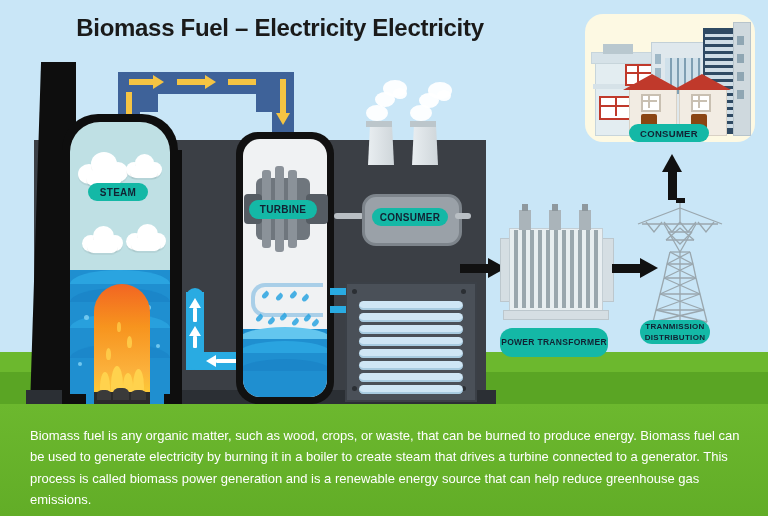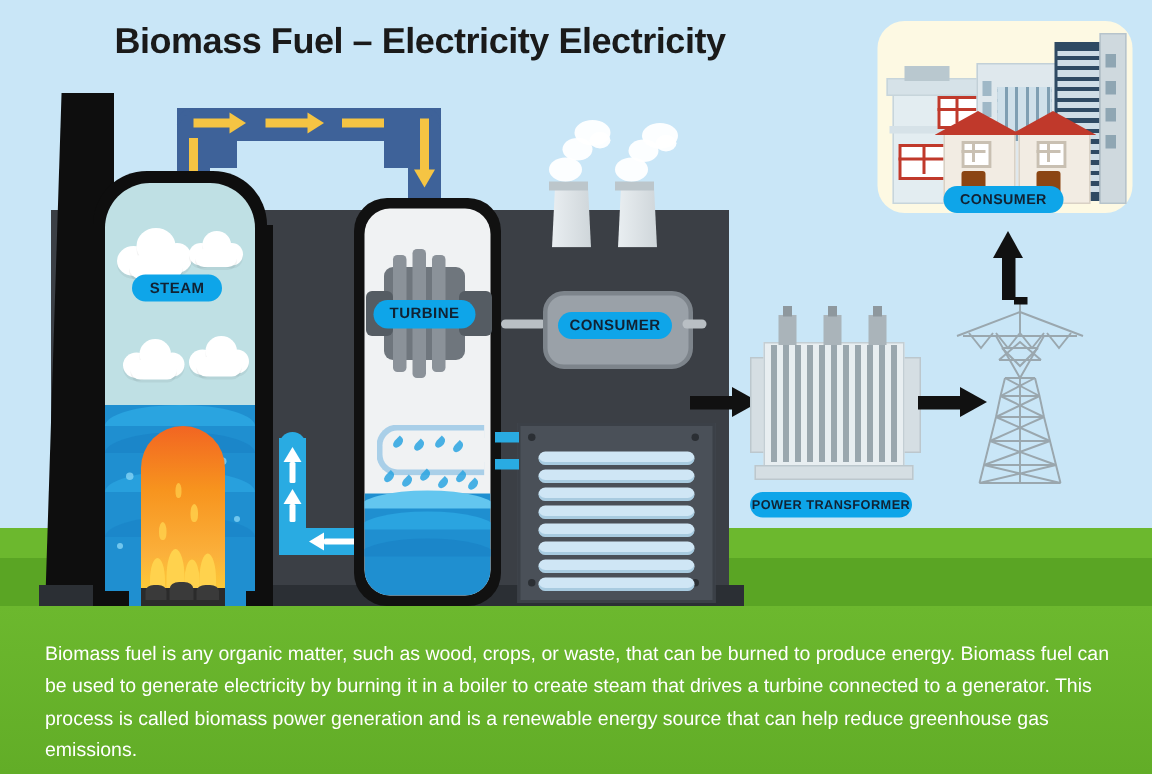--- a/index.html
+++ b/index.html
@@ -110,21 +110,21 @@
   .tx-base{position:absolute;left:503px;top:310px;width:104px;height:8px;background:#d5dee3;border:1px solid #bcc7cd;}
   .tx-bush{position:absolute;width:12px;background:#aab4ba;}
   .tx-bush-top{position:absolute;width:6px;height:7px;background:#8e989e;}
   
   .tower-svg{position:absolute;left:634px;top:198px;}
   
   .consumer-card{position:absolute;left:585px;top:14px;width:170px;height:128px;
     background:#fdf9e3;border-radius:18px;}
   
   .pill{
-    position:absolute;background:#0ea5e9;border-radius:12px;
+    position:absolute;background:#14b8a6;border-radius:12px;
     display:flex;align-items:center;justify-content:center;
     color:#123;font-weight:bold;letter-spacing:.3px;text-align:center;
     line-height:11px;
   }
   
   .barrow{position:absolute;}
   .barrow .stem{position:absolute;background:#111;}
   .barrow .head{position:absolute;width:0;height:0;}
 </style>
 </head>
@@ -320,21 +320,21 @@
   <div class="tx-fin" style="left:594px;"></div>
   <div class="tx-base"></div>
 
   <div class="tx-bush" style="left:519px;top:210px;height:20px;"></div>
   <div class="tx-bush-top" style="left:522px;top:204px;"></div>
   <div class="tx-bush" style="left:549px;top:210px;height:20px;"></div>
   <div class="tx-bush-top" style="left:552px;top:204px;"></div>
   <div class="tx-bush" style="left:579px;top:210px;height:20px;"></div>
   <div class="tx-bush-top" style="left:582px;top:204px;"></div>
 
-  <div class="pill" style="left:500px;top:328px;width:108px;height:17px;font-size:8.5px;">POWER TRANSFORMER</div>
+  <div class="pill" style="left:500px;top:328px;width:108px;height:29px;font-size:8.5px;">POWER TRANSFORMER</div>
 
   <div class="barrow" style="left:612px;top:258px;width:46px;height:20px;">
     <div class="stem" style="left:0;top:6px;width:30px;height:9px;"></div>
     <div class="head" style="left:28px;top:0px;border-left:18px solid #111;border-top:10px solid transparent;border-bottom:10px solid transparent;"></div>
   </div>
 
   <svg class="tower-svg" width="92" height="128" viewBox="0 0 92 128">
     <g stroke="#9aa7ae" stroke-width="1.3" fill="none">
 
       <path d="M46 10 L4 26 M46 10 L88 26 M8 26 L84 26"></path>
@@ -351,20 +351,24 @@
       <path d="M56 54 L59 66 L62 80 L66 96 L70 112 L73 124"></path>
       <path d="M36 54 L59 66 M56 54 L33 66"></path>
       <path d="M33 66 L62 80 M59 66 L30 80"></path>
       <path d="M30 80 L66 96 M62 80 L26 96"></path>
       <path d="M26 96 L70 112 M66 96 L22 112"></path>
       <path d="M22 112 L73 124 M70 112 L19 124"></path>
       <path d="M46 54 L46 124"></path>
     </g>
     <rect x="42" y="0" width="9" height="5" fill="#111"></rect>
   </svg>
+  <div class="pill" style="left:640px;top:320px;width:70px;height:24px;font-size:8px;flex-direction:column;">
+    <span>TRANMISSION</span>
+    <span>DISTRIBUTION</span>
+  </div>
 
   <div class="barrow" style="left:662px;top:154px;width:22px;height:46px;">
     <div class="stem" style="left:6px;top:16px;width:9px;height:30px;"></div>
     <div class="head" style="left:0px;top:0px;border-bottom:18px solid #111;border-left:10px solid transparent;border-right:10px solid transparent;"></div>
   </div>
 
   <div class="consumer-card">
 
     <div style="position:absolute;left:10px;top:44px;width:56px;height:76px;background:#e3edf1;border:1px solid #c7d5db;"></div>
     <div style="position:absolute;left:6px;top:38px;width:64px;height:10px;background:#d6e2e8;border:1px solid #c7d5db;"></div>

